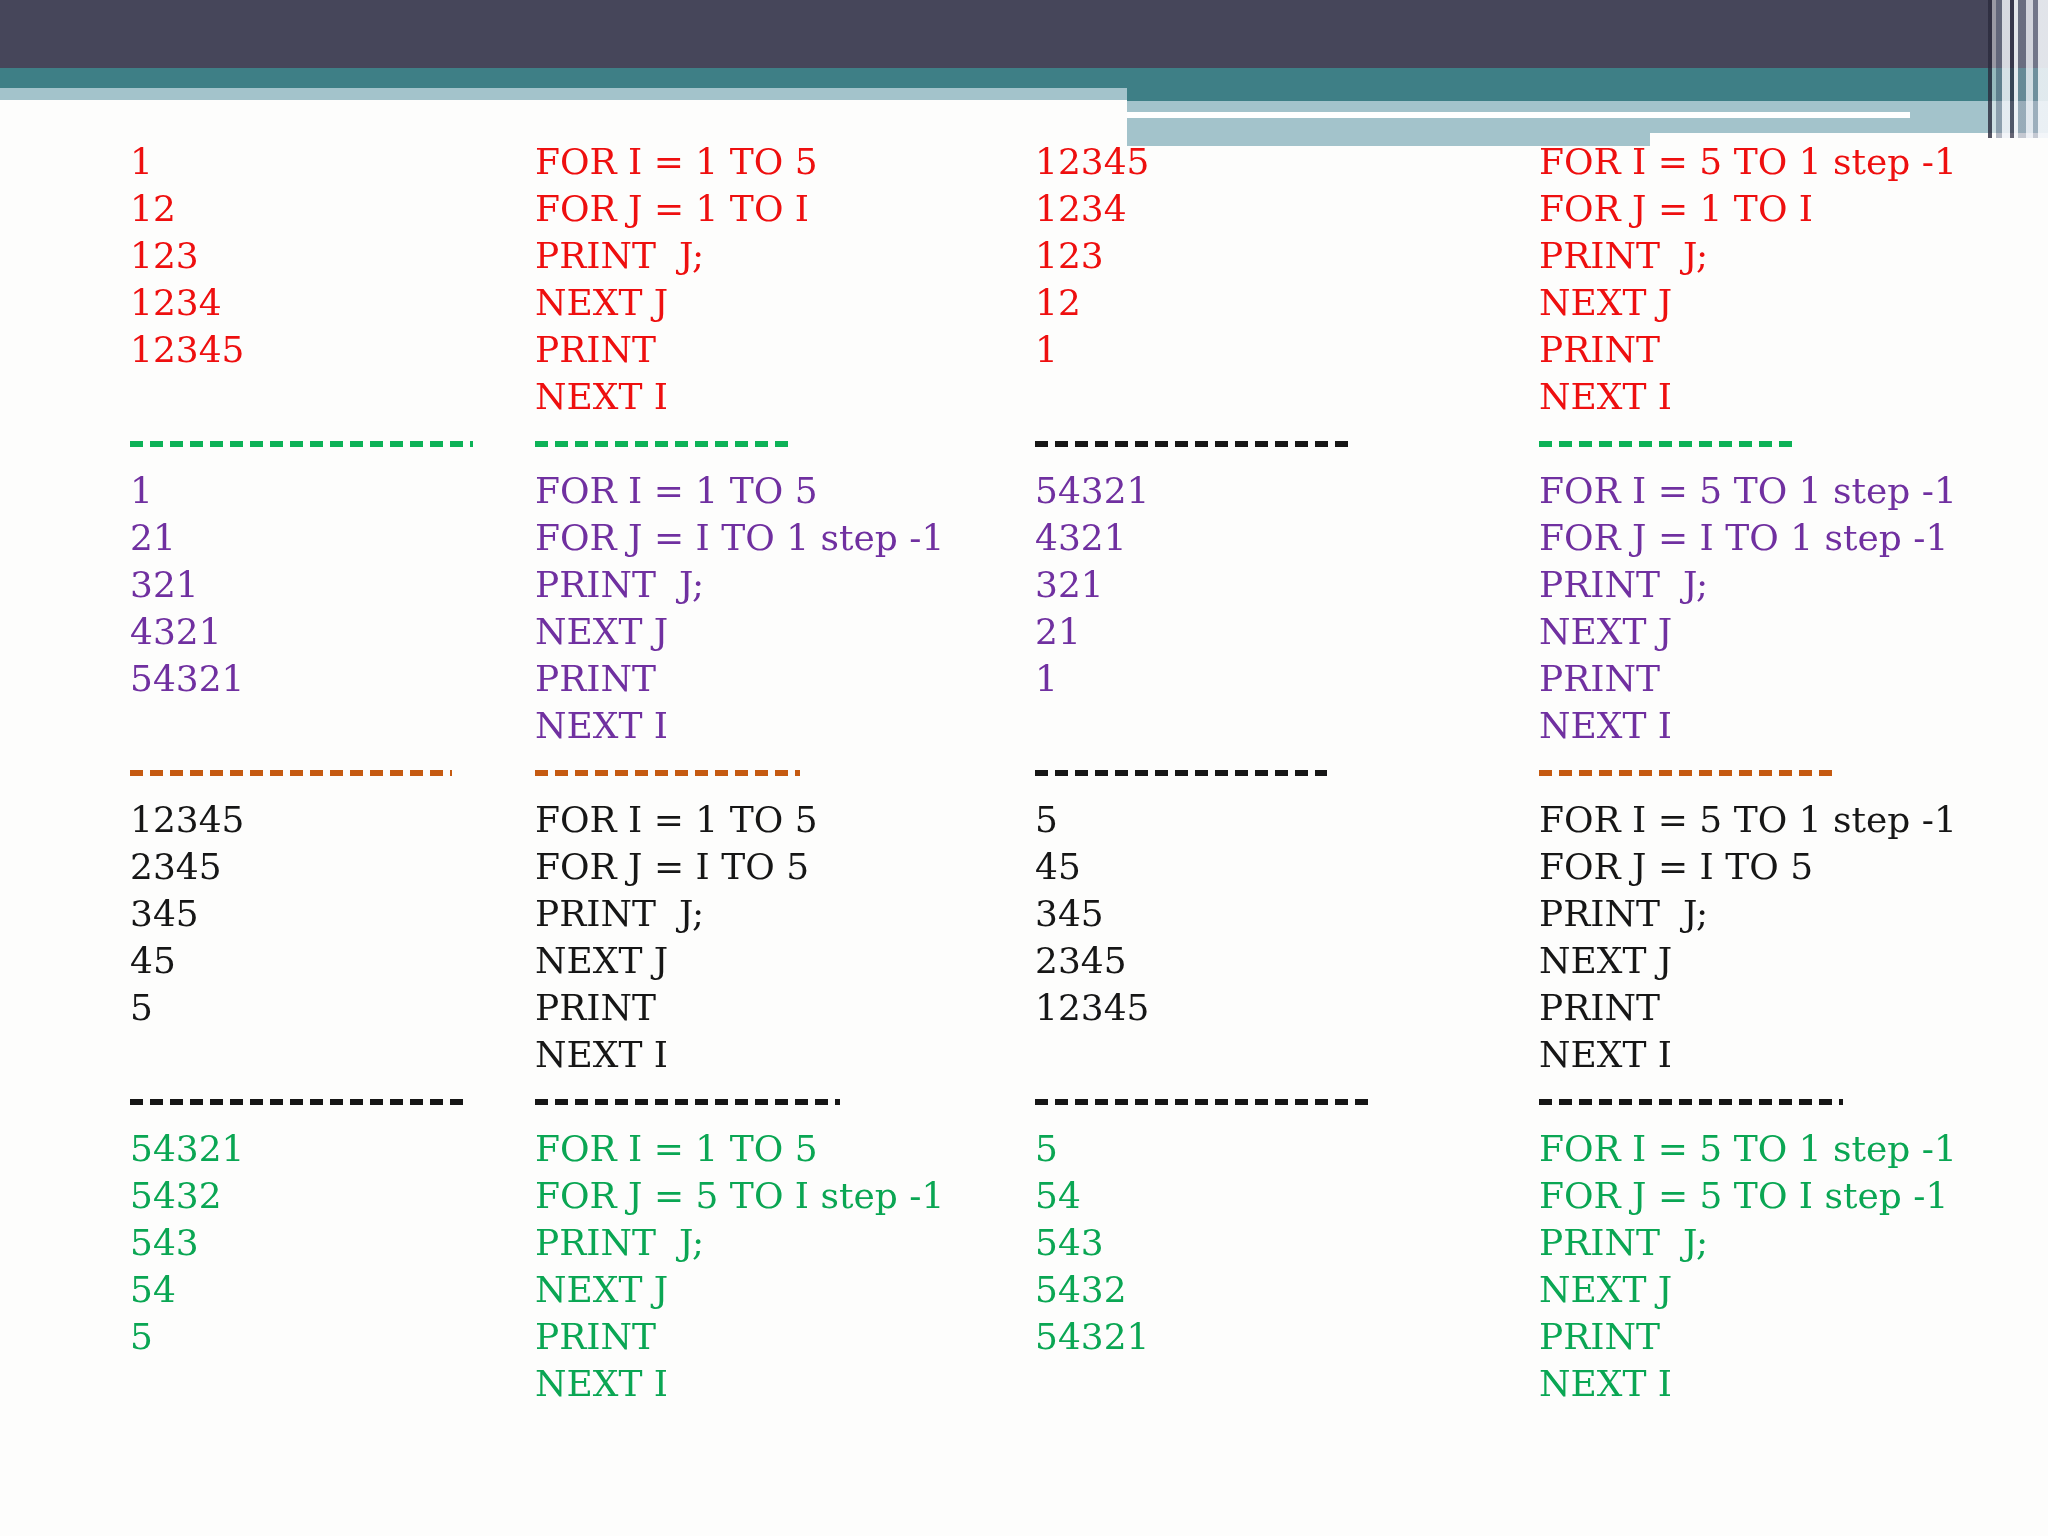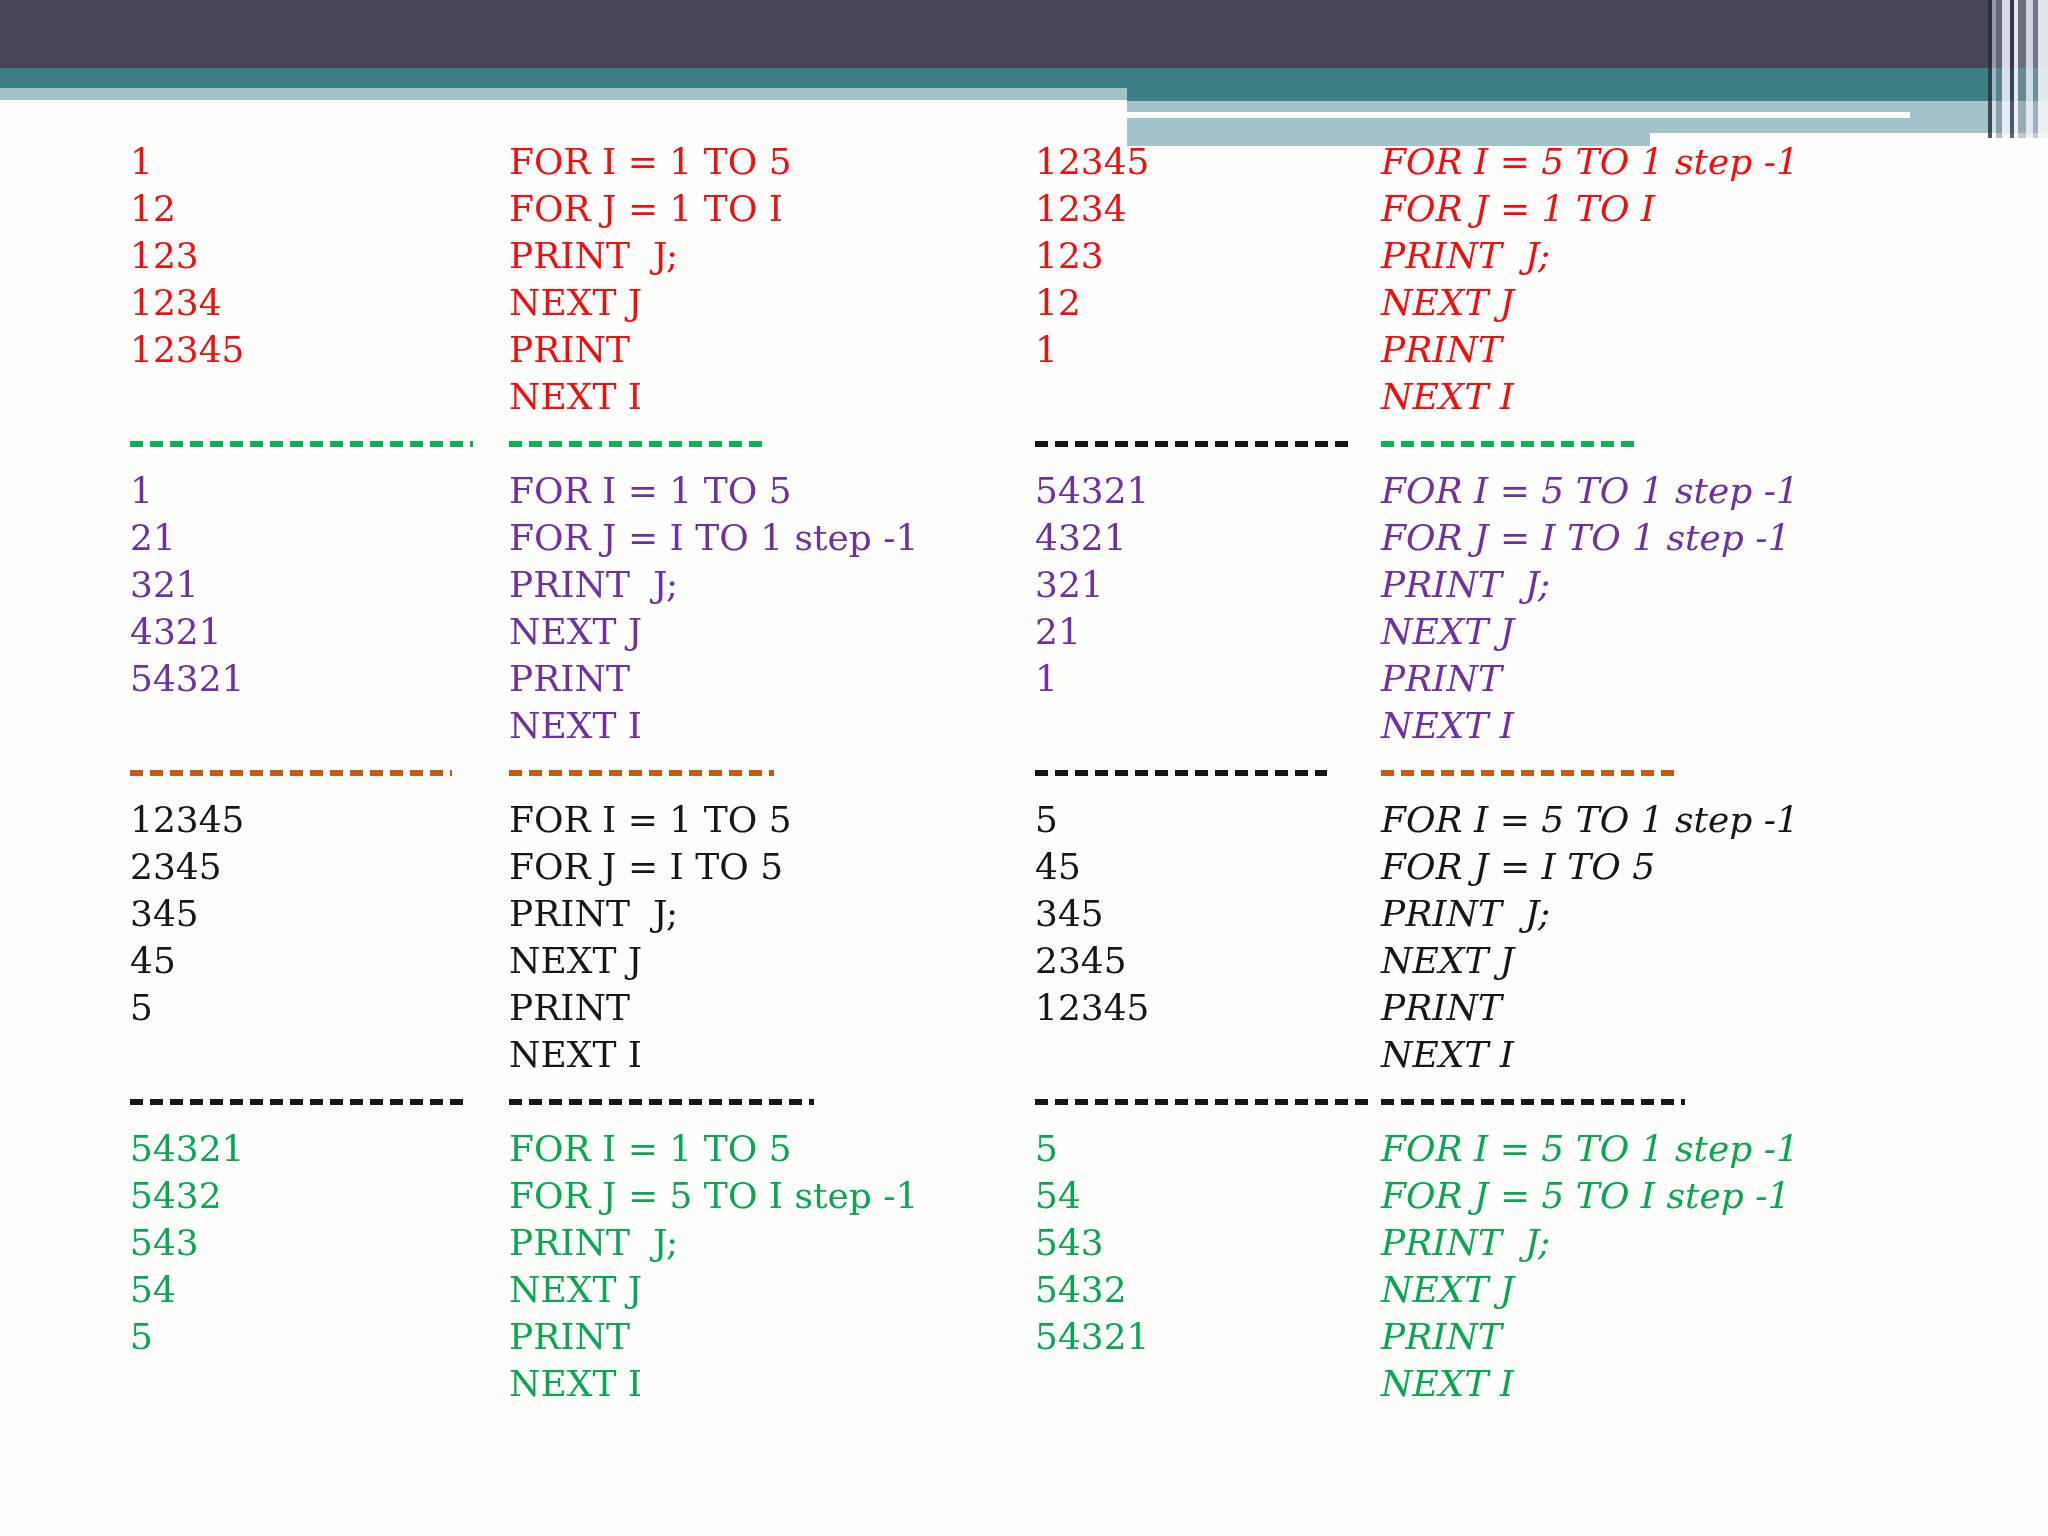--- a/index.html
+++ b/index.html
@@ -27,23 +27,23 @@
       rgba(50,50,70,.75) 22px 26px,
       rgba(245,247,250,.9) 26px 30px,
       rgba(140,148,166,.5) 30px 38px,
       rgba(235,238,244,.85) 38px 45px,
       rgba(150,158,176,.55) 45px 50px,
       rgba(242,245,249,.9) 50px 60px);
   }
   
   .col { position:absolute; top:138px; }
   .col-out-left  { left:130px; }
-  .col-code-left { left:509px; }
+  .col-code-left { left:535px; }
   .col-out-right { left:1035px; }
-  .col-code-right{ left:1381px;font-style:italic; }
+  .col-code-right{ left:1539px; }
   .line {
     height:47px; line-height:47px; font-size:36px; white-space:pre;
   }
   .t-red    { color:#ee0f0f; }
   .t-purple { color:#7030a0; }
   .t-black  { color:#161616; }
   .t-green  { color:#0aa653; }
   .sepline { height:47px; display:flex; align-items:center; }
   .dash { height:6px; }
   .dash-green  { background:repeating-linear-gradient(90deg,#0db257 0 13px,transparent 13px 20px); }

